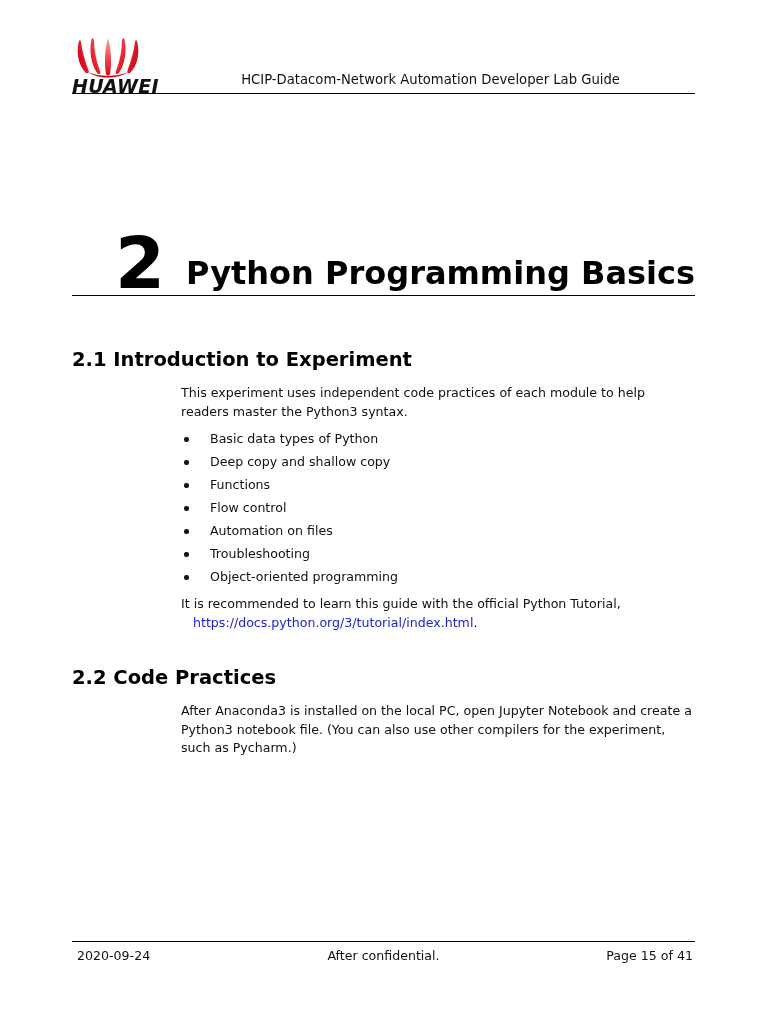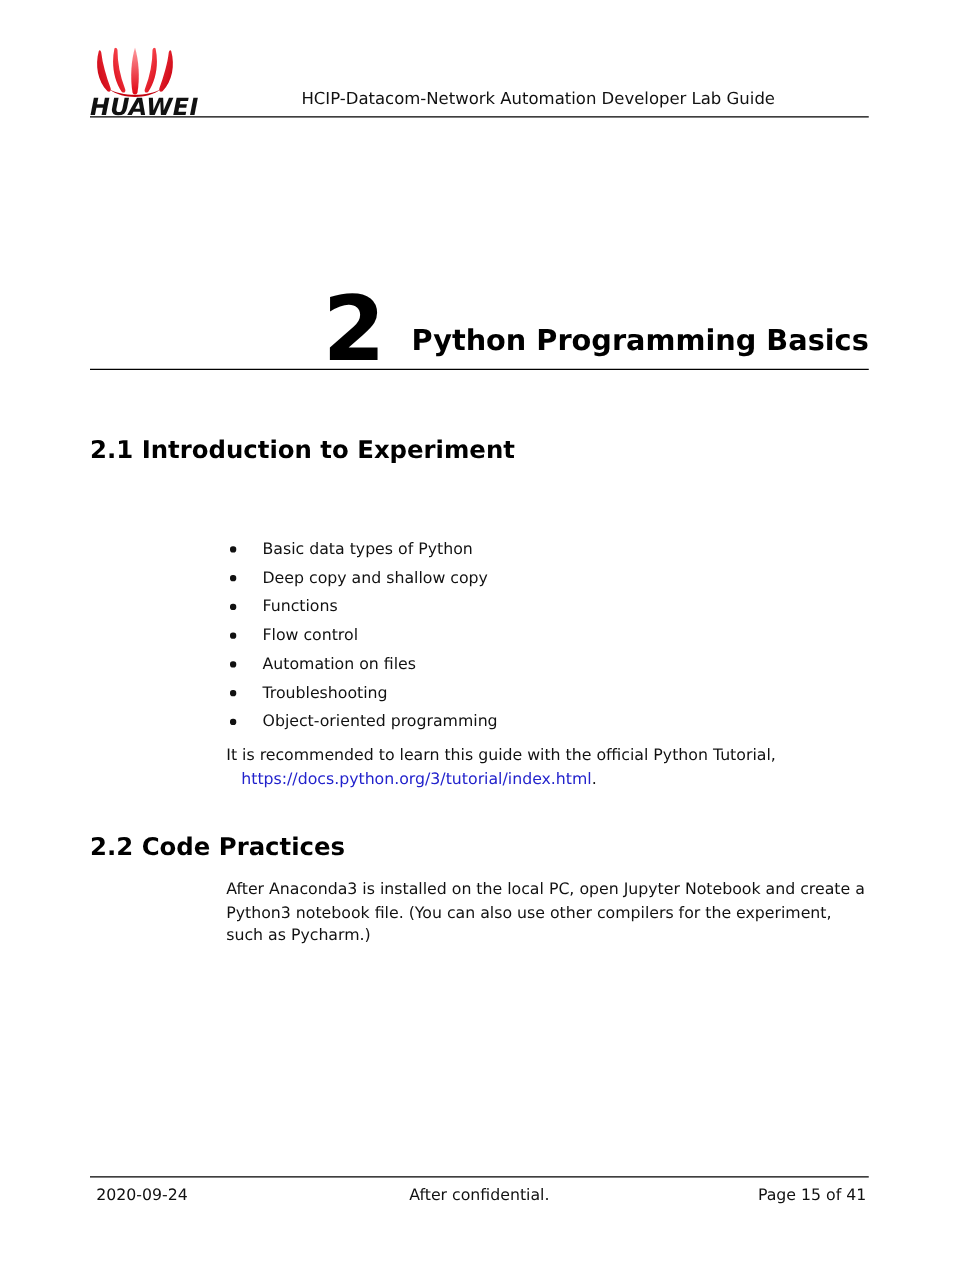--- a/index.html
+++ b/index.html
@@ -101,21 +101,21 @@
     font-size: 72px;
     font-weight: bold;
     line-height: 70px;
     letter-spacing: -1px;
     color: #000000;
     margin-right: 22px;
     position: relative;
     top: 3px;
   }
   .chapter-name {
-    font-size: 23px;
+    font-size: 32px;
     font-weight: bold;
     line-height: 32px;
     color: #000000;
     white-space: nowrap;
     position: relative;
     top: -6px;
   }
   .chapter-rule {
     position: absolute;
     left: 72px;
@@ -271,20 +271,21 @@
   <div class="chapter">
     <div class="chapter-row">
       <span class="chapter-num">2</span>
       <span class="chapter-name">Python Programming Basics</span>
     </div>
   </div>
   <div class="chapter-rule"></div>
 
   <div class="section-heading" style="top:348px;">2.1 Introduction to Experiment</div>
 
+  <div class="body-block" style="top:384px;">This experiment uses independent code practices of each module to help readers master the Python3 syntax.</div>
 
   <ul class="bullets">
     <li class="bullet-item">
       <span class="bullet-dot"></span>
       <span>Basic data types of Python</span>
     </li>
     <li class="bullet-item">
       <span class="bullet-dot"></span>
       <span>Deep copy and shallow copy</span>
     </li>

